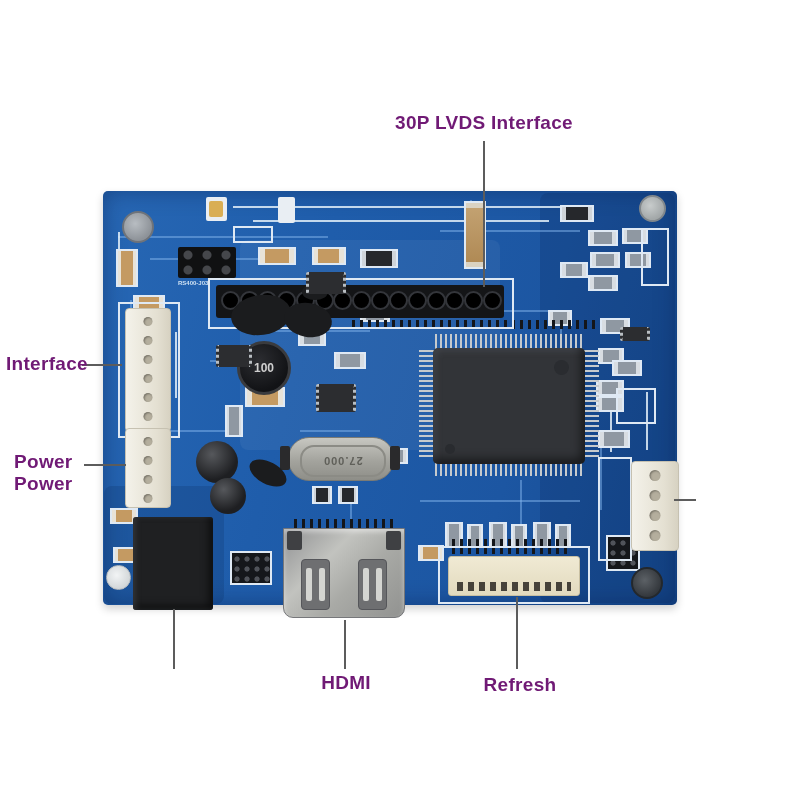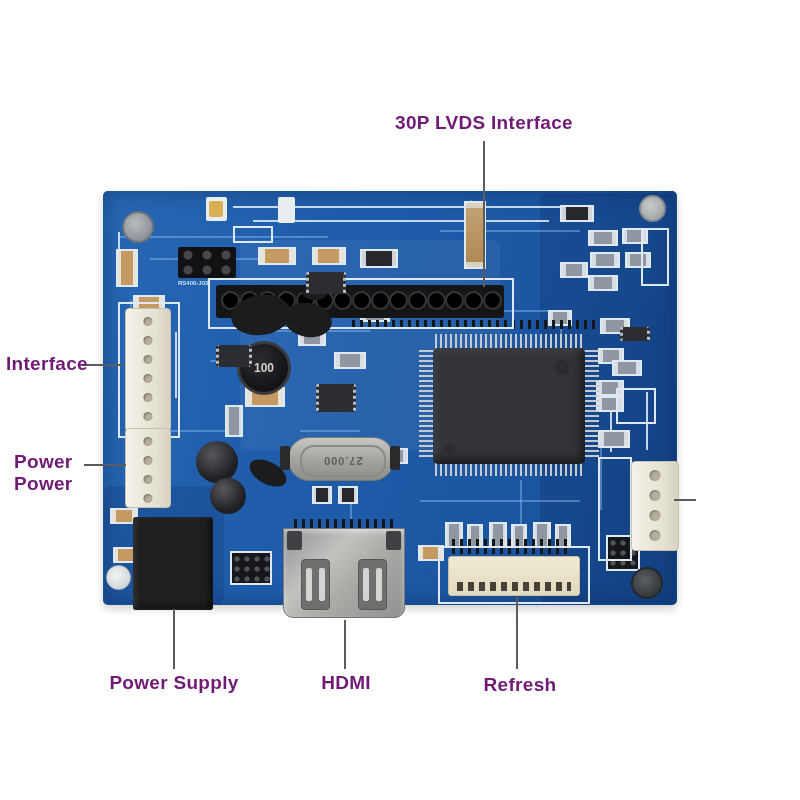--- a/index.html
+++ b/index.html
@@ -267,16 +267,15 @@
   <div class="abs leader" style="left:173px;top:609px;width:2px;height:60px;"></div>
   <div class="abs leader" style="left:344px;top:620px;width:2px;height:49px;"></div>
   <div class="abs leader" style="left:516px;top:597px;width:2px;height:72px;"></div>
 
   <div class="abs lbl" style="left:379px;top:112px;width:210px;text-align:center;">30P LVDS Interface</div>
   <div class="abs lbl" style="left:6px;top:353px;">Interface</div>
   <div class="abs lbl" style="left:14px;top:440px;margin-top:11px;">
     <div>Power</div>
     <div>Power</div>
   </div>
-  <div class="abs lbl" style="left:94px;top:672px;width:160px;text-align:center;">Power Supply</div>
   <div class="abs lbl" style="left:286px;top:672px;width:120px;text-align:center;">HDMI</div>
   <div class="abs lbl" style="left:440px;top:674px;width:160px;text-align:center;">Refresh</div>
 </div>
 
 </body></html>

